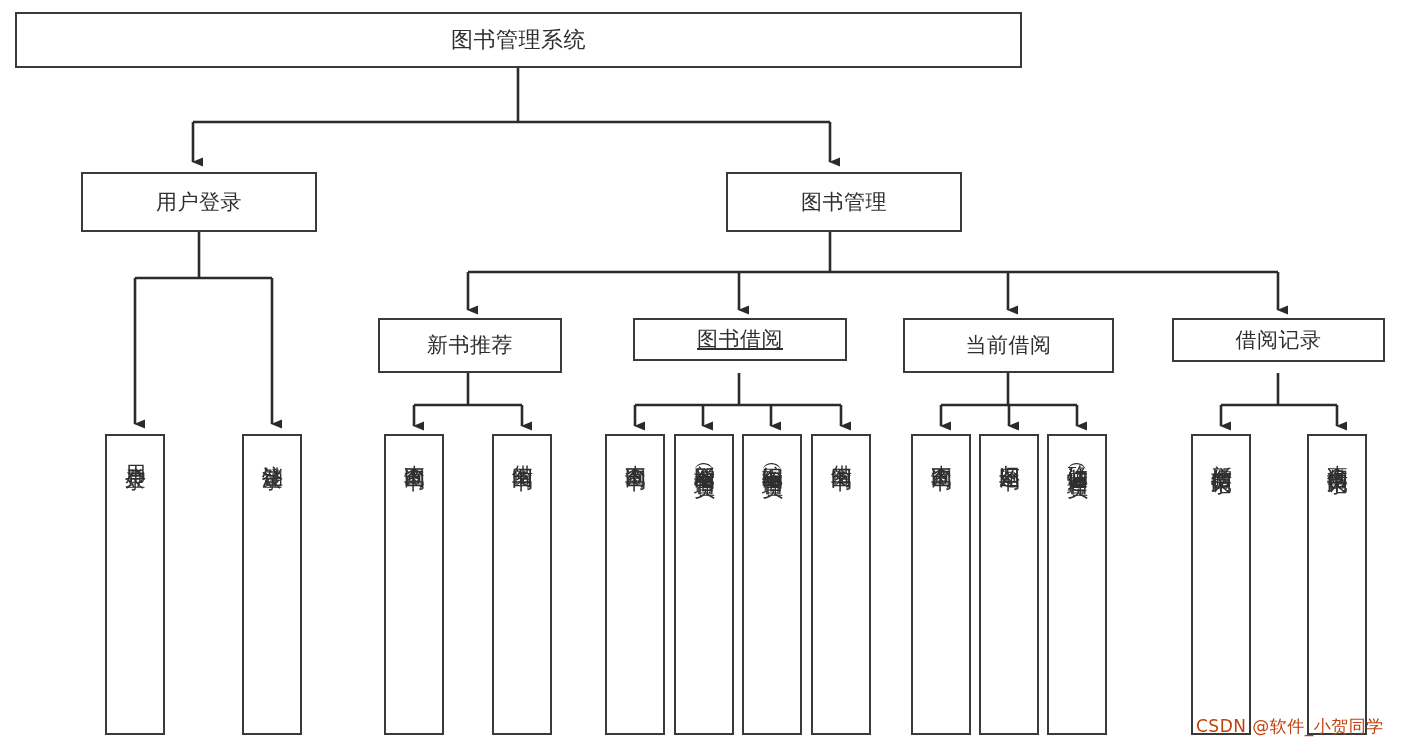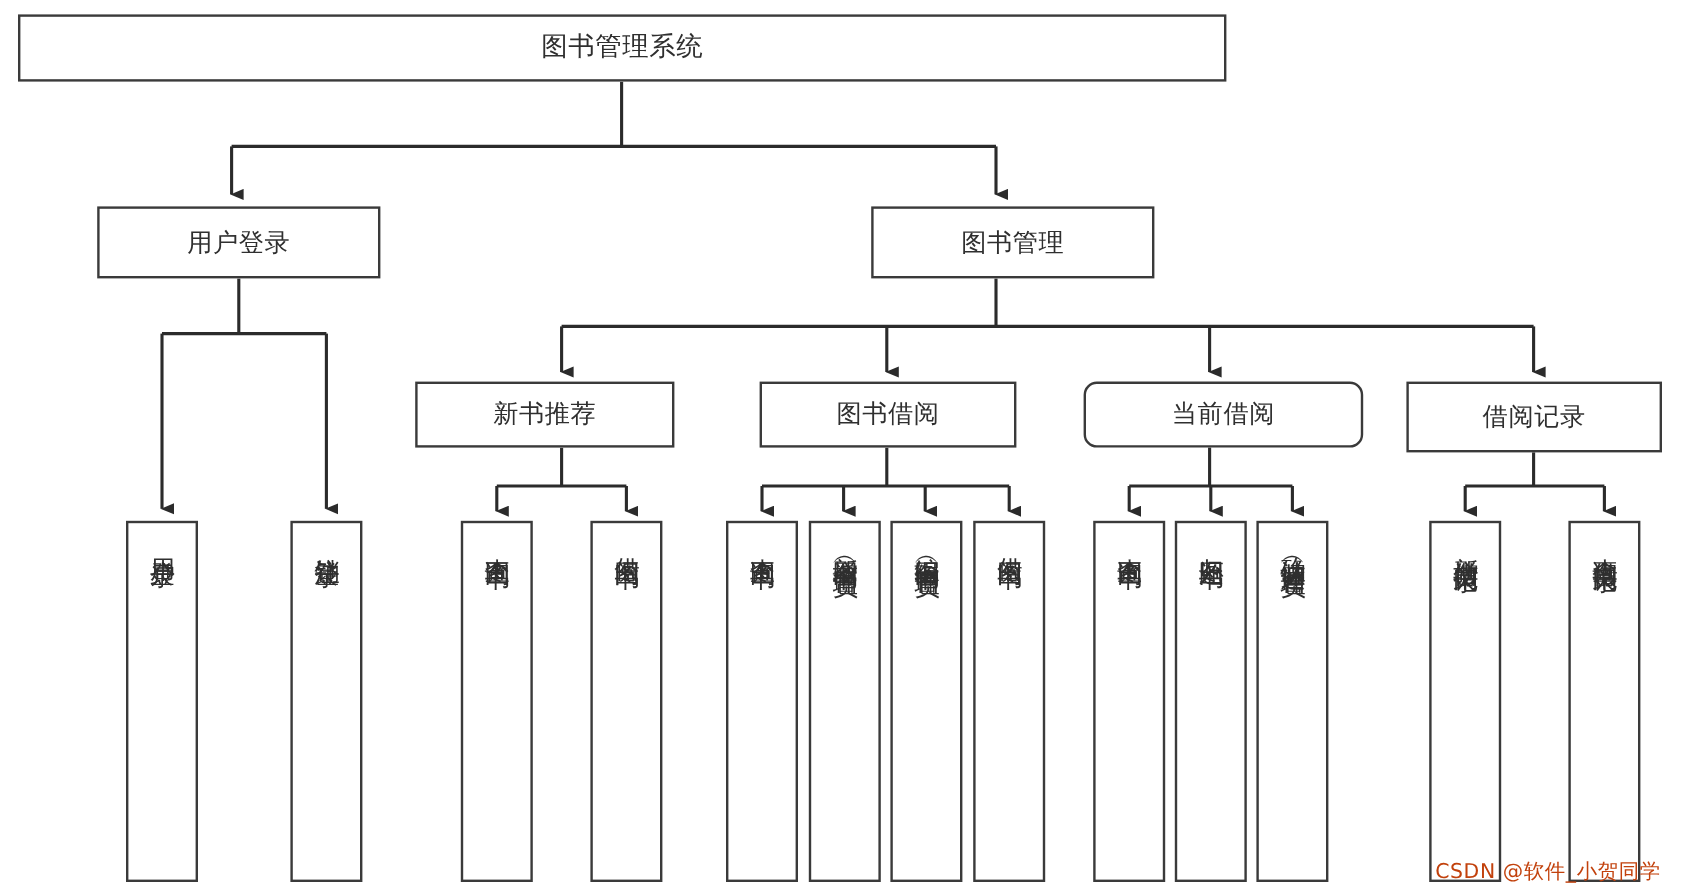--- a/index.html
+++ b/index.html
@@ -133,30 +133,30 @@
     <span class="node-label">图书管理系统</span>
   </div>
 
   <div class="node horiz" style="left:81px; top:172px; width:236px; height:60px;">
     <span class="node-label">用户登录</span>
   </div>
   <div class="node horiz" style="left:711px; top:172px; width:236px; height:60px;margin-left:15px;">
     <span class="node-label">图书管理</span>
   </div>
 
-  <div class="node horiz" style="left:346px; top:318px; width:216px; height:55px;">
+  <div class="node horiz" style="left:378px; top:318px; width:184px; height:55px;">
     <span class="node-label">新书推荐</span>
   </div>
-  <div class="node horiz" style="left:633px; top:318px; width:214px; height:55px;">
+  <div class="node horiz" style="left:633px; top:318px; width:214px; height:43px;text-decoration:underline;">
     <span class="node-label">图书借阅</span>
   </div>
-  <div class="node horiz" style="left:903px; top:318px; width:233px; height:55px;border-radius:11px;">
+  <div class="node horiz" style="left:903px; top:318px; width:211px; height:55px;">
     <span class="node-label">当前借阅</span>
   </div>
-  <div class="node horiz" style="left:1172px; top:318px; width:213px; height:59px;">
+  <div class="node horiz" style="left:1172px; top:318px; width:213px; height:44px;">
     <span class="node-label">借阅记录</span>
   </div>
 
   <div class="node vert" style="left:105px; top:434px; width:60px; height:301px;">
     <span class="node-label">用户登录</span>
   </div>
   <div class="node vert" style="left:242px; top:434px; width:60px; height:301px;">
     <span class="node-label">注销登录</span>
   </div>
 

